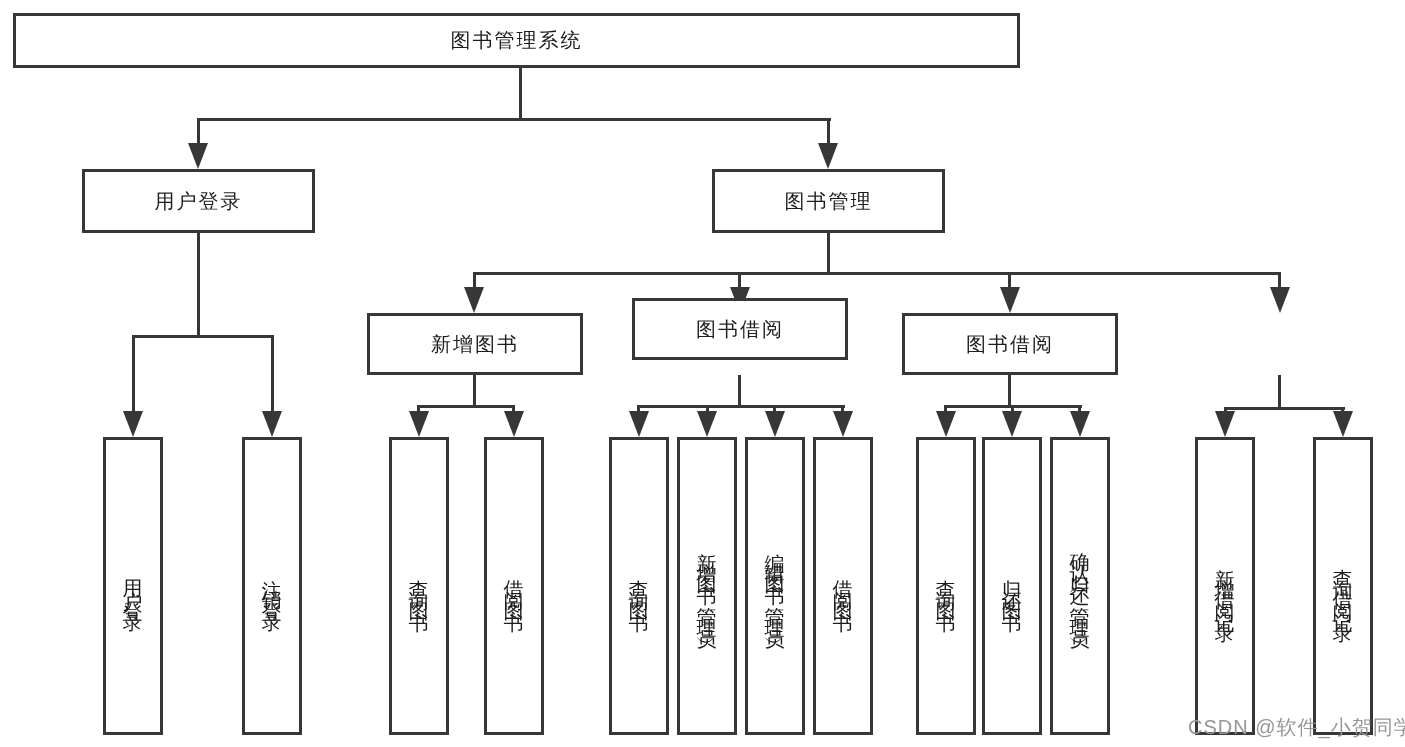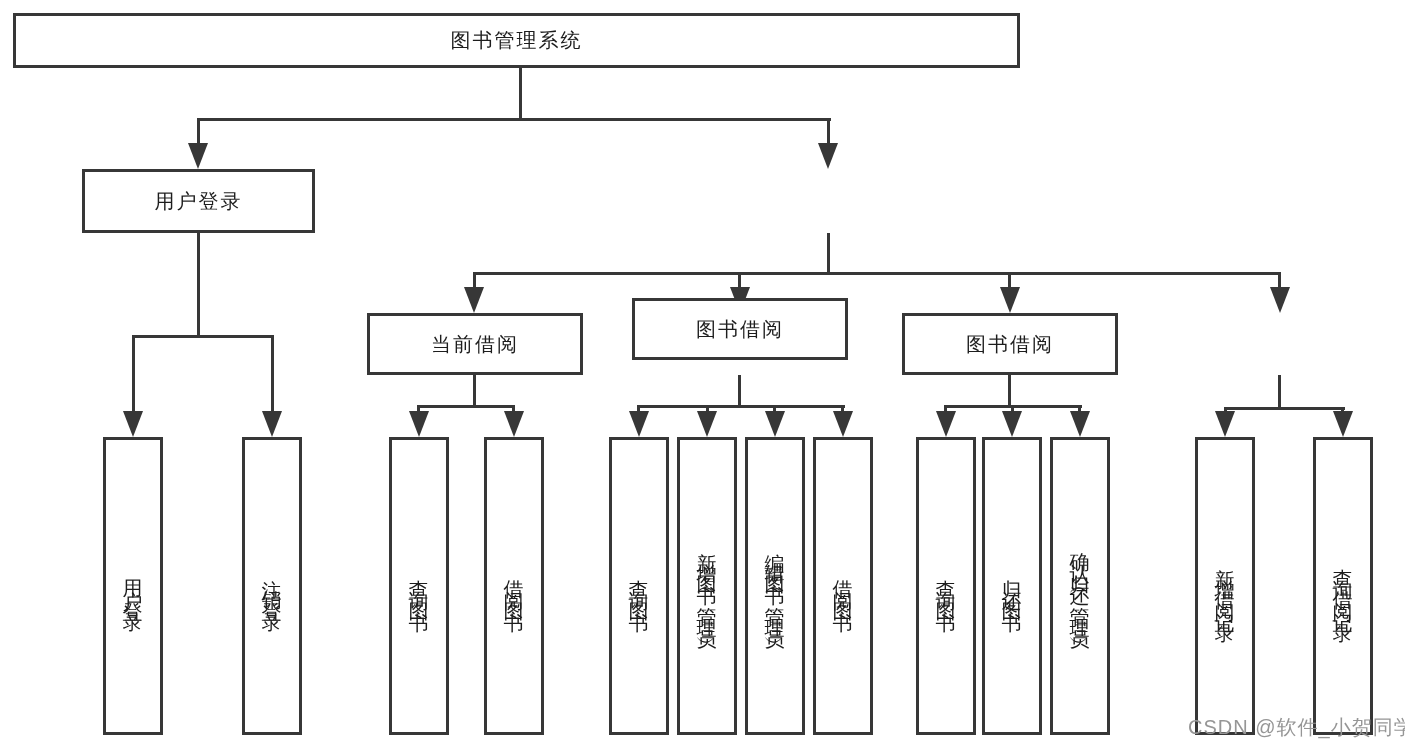--- a/index.html
+++ b/index.html
@@ -34,20 +34,23 @@
     <div class="hline" style="left:197px;top:118px;width:634px;"></div>
     <div class="vline" style="left:197px;top:118px;height:27px;"></div>
     <div class="arrow" style="left:188px;top:143px;"></div>
     <div class="vline" style="left:827px;top:118px;height:27px;"></div>
     <div class="arrow" style="left:818px;top:143px;"></div>
   </div>
 
   <div class="box" style="left:82px;top:169px;width:233px;height:64px;">
     <span>用户登录</span>
   </div>
+  <div class="box" style="left:712px;top:169px;width:233px;height:64px;">
+    <span>图书管理</span>
+  </div>
 
   <div>
     <div class="vline" style="left:197px;top:233px;height:102px;"></div>
     <div class="hline" style="left:132px;top:335px;width:142px;"></div>
     <div class="vline" style="left:132px;top:335px;height:78px;"></div>
     <div class="arrow" style="left:123px;top:411px;"></div>
     <div class="vline" style="left:271px;top:335px;height:78px;"></div>
     <div class="arrow" style="left:262px;top:411px;"></div>
   </div>
 
@@ -58,21 +61,21 @@
     <div class="arrow" style="left:464px;top:287px;"></div>
     <div class="vline" style="left:738px;top:272px;height:17px;"></div>
     <div class="arrow" style="left:730px;top:287px;"></div>
     <div class="vline" style="left:1008px;top:272px;height:17px;"></div>
     <div class="arrow" style="left:1000px;top:287px;"></div>
     <div class="vline" style="left:1278px;top:272px;height:17px;"></div>
     <div class="arrow" style="left:1270px;top:287px;"></div>
   </div>
 
   <div class="box" style="left:367px;top:313px;width:216px;height:62px;">
-    <span>当前借阅</span>
+    <span>新增图书</span>
   </div>
   <div class="box" style="left:632px;top:298px;width:216px;height:62px;font-family:Liberation Serif, serif;">
     <span>图书借阅</span>
   </div>
   <div class="box" style="left:902px;top:313px;width:216px;height:62px;">
     <span>图书借阅</span>
   </div>
 
   <div>
     <div class="vline" style="left:473px;top:375px;height:30px;"></div>

